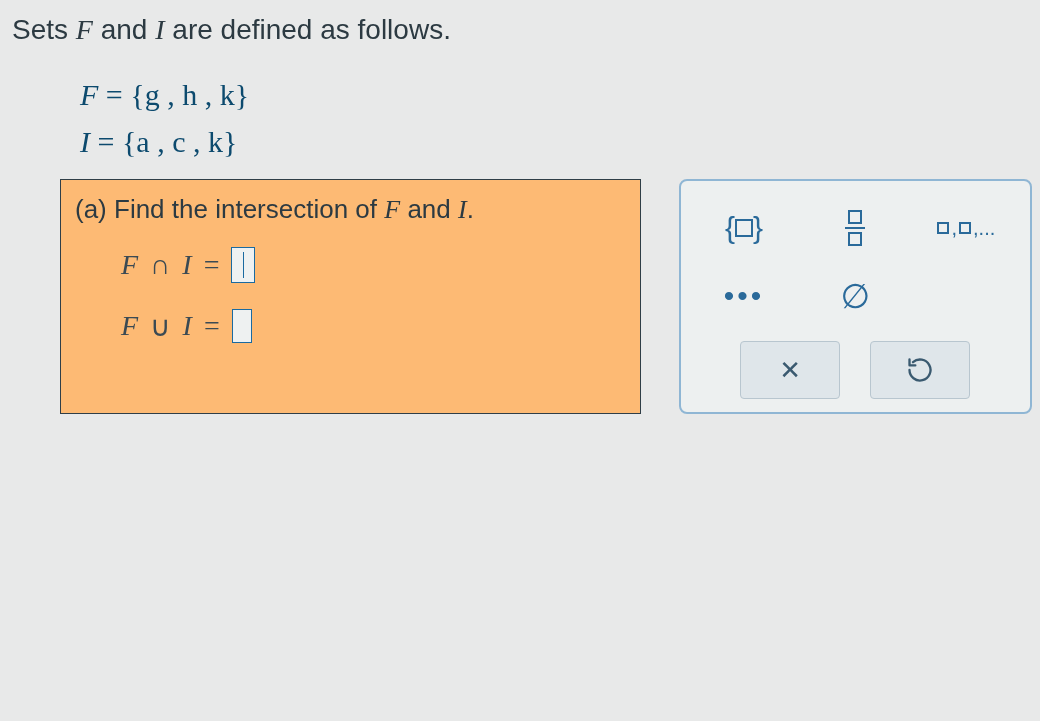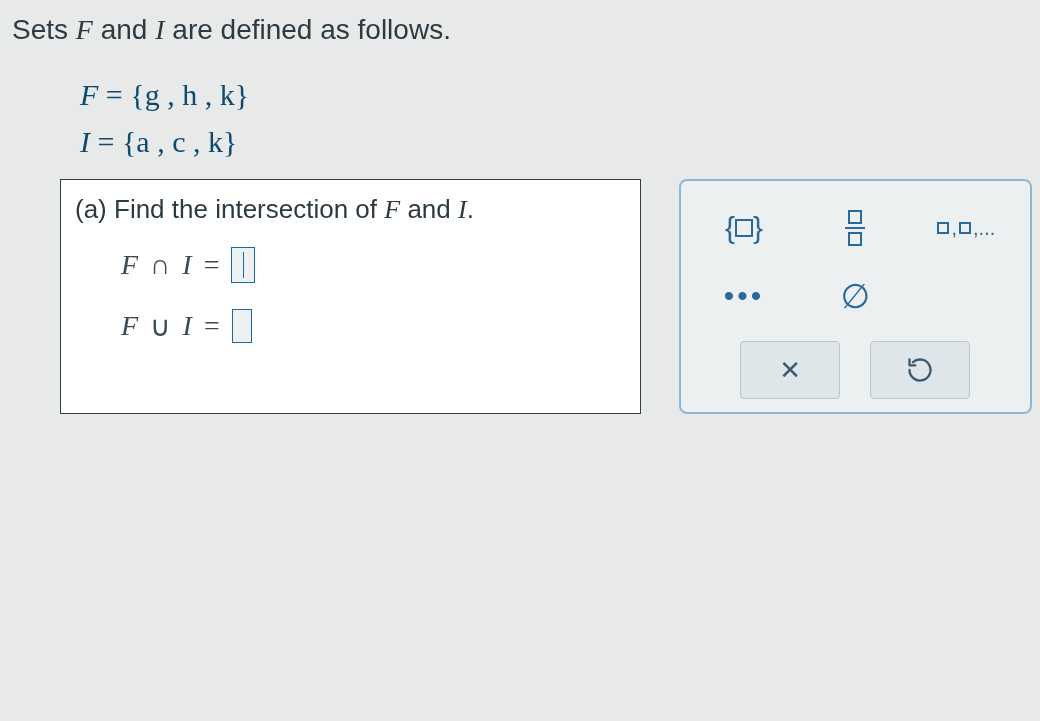--- a/index.html
+++ b/index.html
@@ -43,21 +43,21 @@
   }
   .content-row {
     display: flex;
     gap: 38px;
     margin-left: 52px;
   }
   .question-box {
     border: 1px solid #2f3e47;
     width: 588px;
     padding: 14px 18px 44px 14px;
-    background: #ffffff;
+    background: #fdba74;
   }
   .part {
     margin-bottom: 26px;
   }
   .part-label {
     font-size: 26px;
     color: #2c3a42;
   }
   .part-label .it { font-style: italic; font-family: 'Times New Roman', serif; }
   .eqline {

